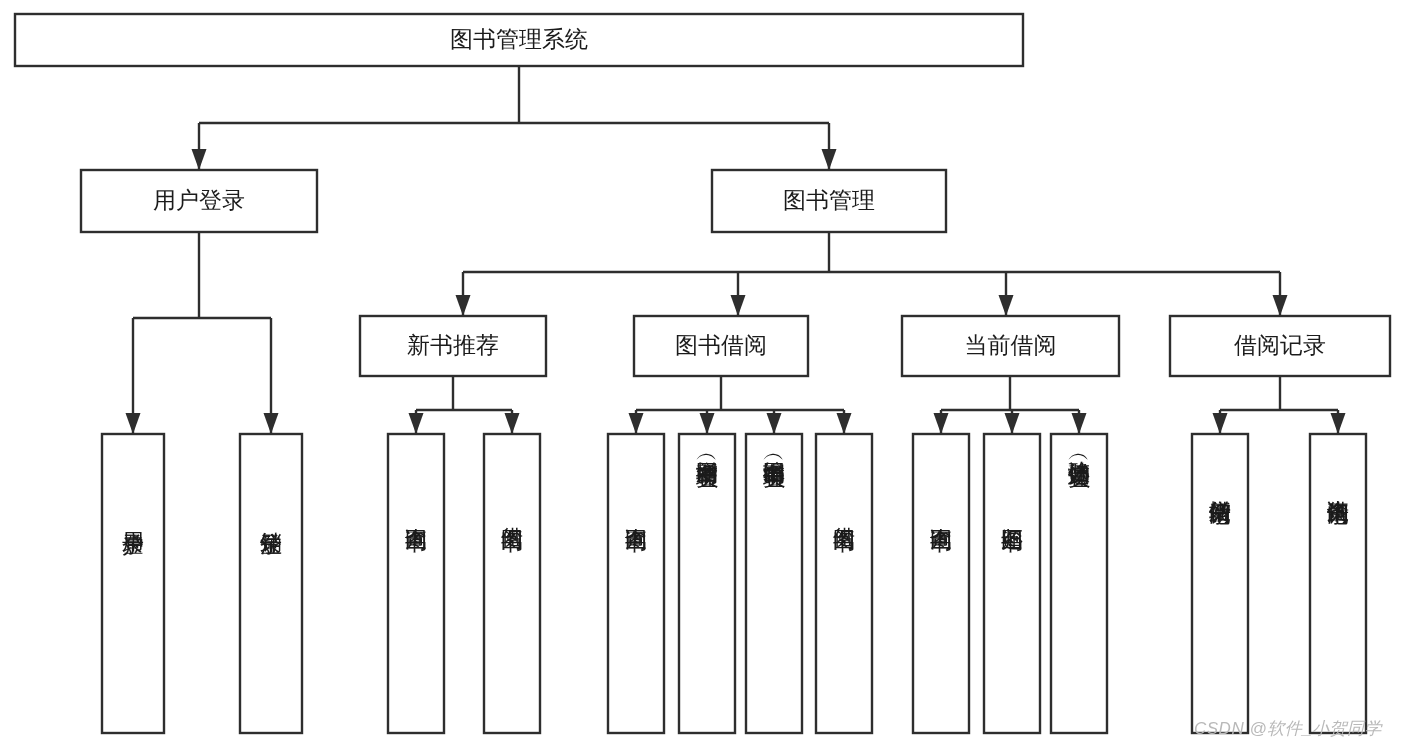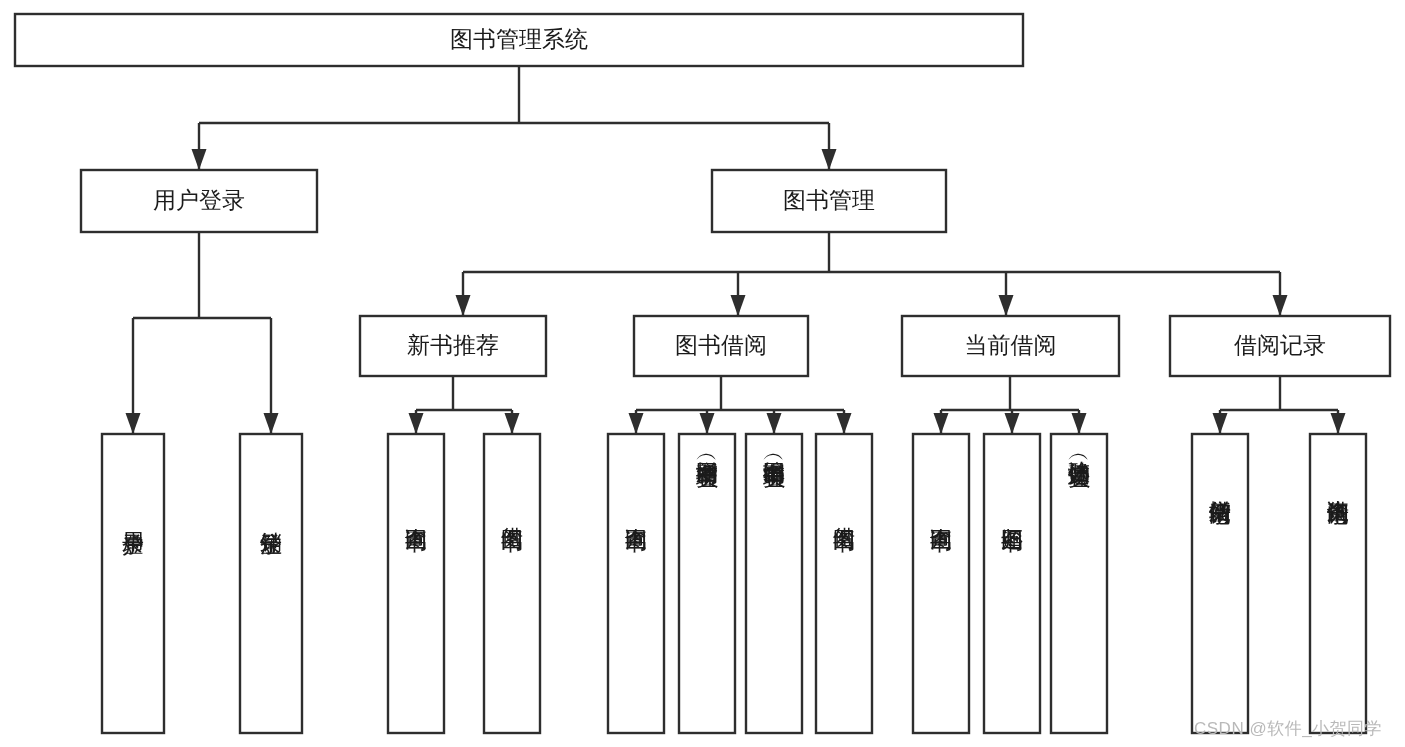--- a/index.html
+++ b/index.html
@@ -172,15 +172,15 @@
       <div class="node-label-v" style="left: 695px; top: 443px; width: 24px;">新增图书（管理员）</div>
       <div class="node-label-v" style="left: 762px; top: 443px; width: 24px;">编辑图书（管理员）</div>
       <div class="node-label-v" style="left: 832px; top: 510px; width: 24px;">借阅图书</div>
       <div class="node-label-v" style="left: 929px; top: 510px; width: 24px;">查询图书</div>
       <div class="node-label-v" style="left: 1000px; top: 510px; width: 24px;">归还图书</div>
       <div class="node-label-v" style="left: 1067px; top: 443px; width: 24px;">确认归还（管理员）</div>
       <div class="node-label-v" style="left: 1208px; top: 482px; width: 24px;">新增借阅记录</div>
       <div class="node-label-v" style="left: 1326px; top: 482px; width: 24px;">查询借阅记录</div>
     </div>
 
-  <div class="watermark" style="left: 1194px; top: 717px;">CSDN @软件_小贺同学</div>
+  <div class="watermark" style="left: 1194px; top: 717px; font-style: italic;">CSDN @软件_小贺同学</div>
 
 </div>
 
 </body></html>

